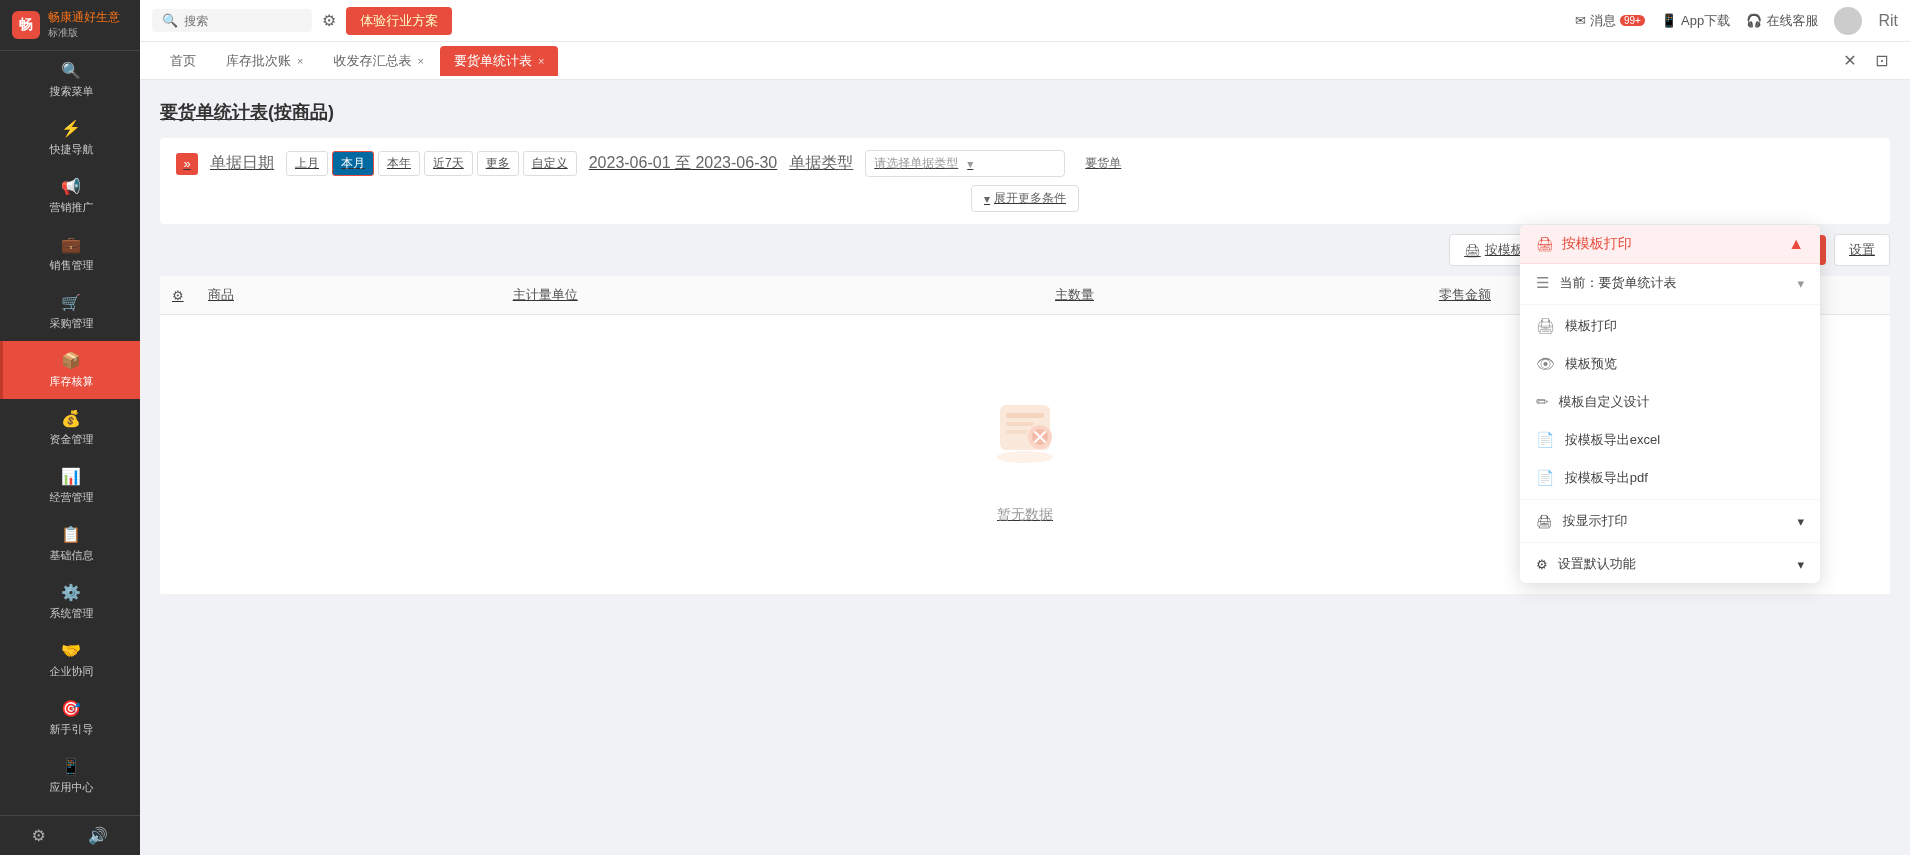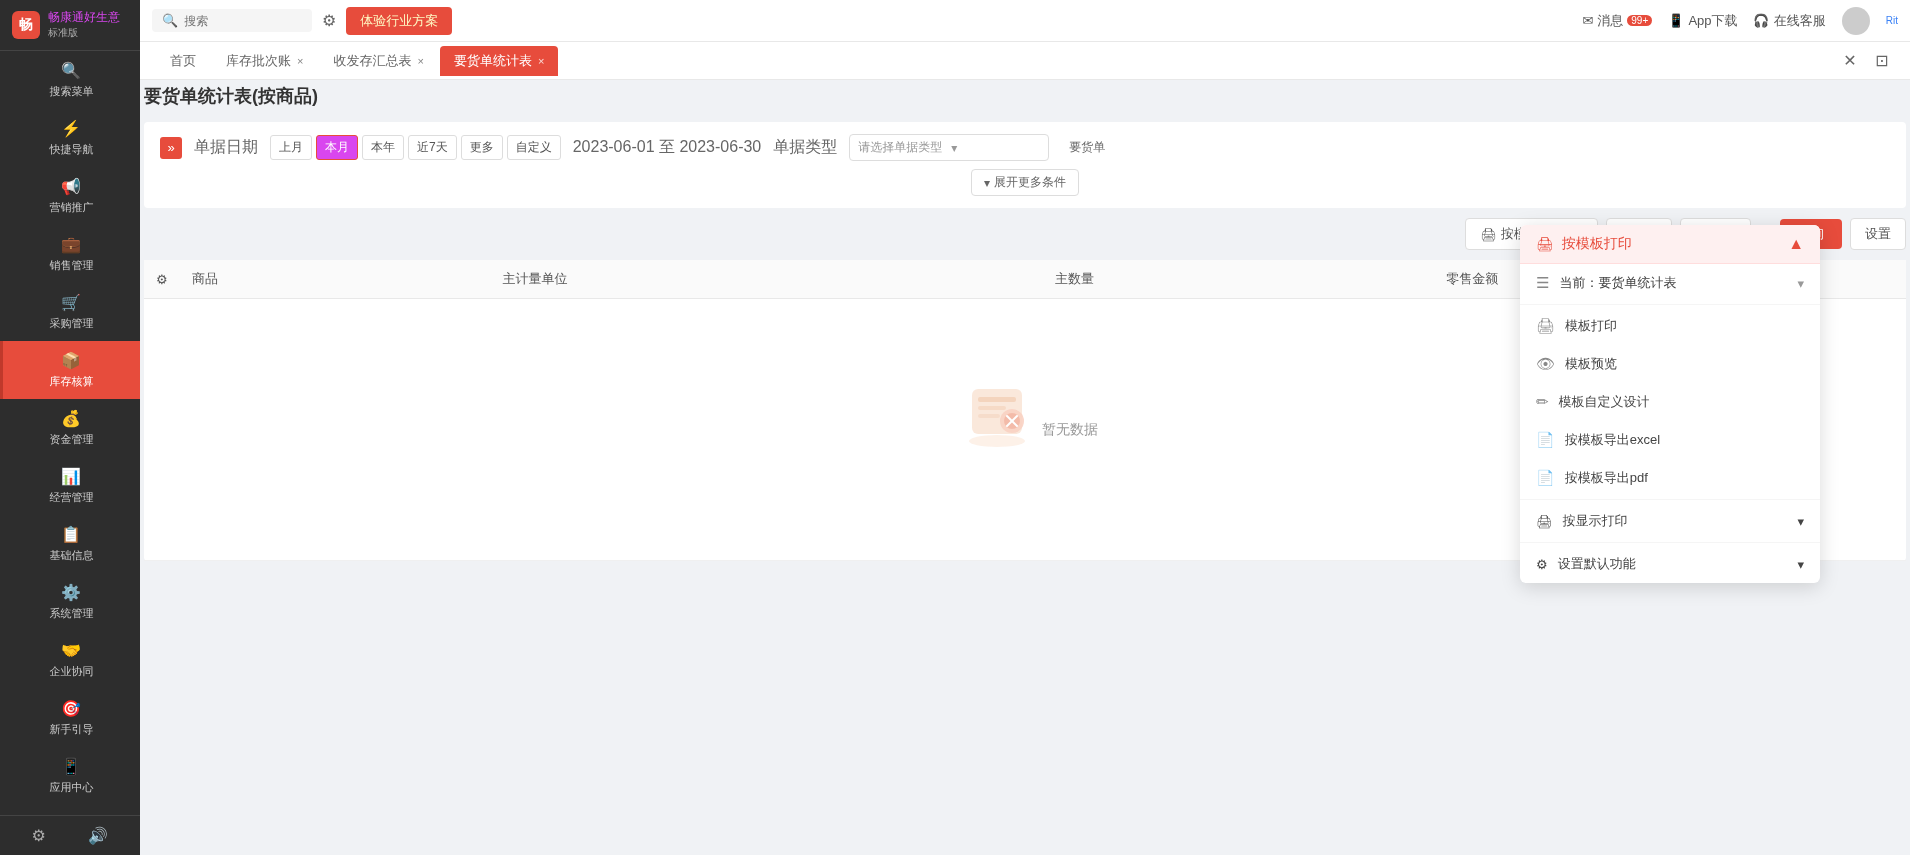--- a/index.html
+++ b/index.html
@@ -5,21 +5,21 @@
     * { box-sizing: border-box; margin: 0; padding: 0; }
     body { font-family: "Microsoft YaHei", "PingFang SC", sans-serif; font-size: 13px; background: #f0f2f5; color: #333; overflow: hidden; }
 
     
     .app-container { display: flex; height: 855px; width: 1910px; }
 
     
     .sidebar { width: 140px; background: #2d2d2d; color: #ccc; display: flex; flex-direction: column; flex-shrink: 0; }
     .sidebar-logo { padding: 10px 12px; display: flex; align-items: center; gap: 8px; border-bottom: 1px solid #444; }
     .sidebar-logo-icon { width: 28px; height: 28px; background: #e74c3c; border-radius: 6px; display: flex; align-items: center; justify-content: center; color: white; font-weight: bold; font-size: 14px; flex-shrink: 0; }
-    .sidebar-logo-text { font-size: 12px; color: #d946ef; line-height: 1.3; }
+    .sidebar-logo-text { font-size: 12px; color: #f97316; line-height: 1.3; }
     .sidebar-logo-badge { font-size: 10px; color: #aaa; }
     .sidebar-scroll { flex: 1; overflow-y: auto; }
     .sidebar-scroll::-webkit-scrollbar { width: 4px; }
     .sidebar-scroll::-webkit-scrollbar-thumb { background: #555; }
     .sidebar-item { display: flex; flex-direction: column; align-items: center; justify-content: center; padding: 10px 4px; cursor: pointer; border-left: 3px solid transparent; gap: 4px; }
     .sidebar-item.active { background: #e74c3c; border-left-color: #c0392b; color: white; }
     .sidebar-item .icon { font-size: 16px; }
     .sidebar-item .label { font-size: 11px; text-align: center; color: inherit; }
     .sidebar-item.active .label { color: white; }
     .sidebar-bottom { padding: 10px; display: flex; justify-content: space-around; border-top: 1px solid #444; }
@@ -41,36 +41,36 @@
 
     
     .tabs { display: flex; align-items: center; background: #fff; border-bottom: 1px solid #e8e8e8; padding: 0 16px; height: 38px; gap: 2px; }
     .tab { display: flex; align-items: center; gap: 6px; padding: 6px 14px; font-size: 13px; cursor: pointer; border-radius: 4px 4px 0 0; color: #666; }
     .tab.active { background: #e74c3c; color: white; }
     .tab .close { font-size: 11px; cursor: pointer; opacity: 0.8; }
     .window-controls { margin-left: auto; display: flex; gap: 8px; }
     .wc-btn { width: 24px; height: 24px; display: flex; align-items: center; justify-content: center; cursor: pointer; color: #666; font-size: 16px; }
 
     
-    .content { flex: 1; overflow: auto; background: #f0f2f5; padding: 4px; position: relative; }
+    .content { flex: 1; overflow: auto; background: #f0f2f5; padding: 20px; position: relative; text-decoration: underline; }
 
     
     .page-header { font-size: 18px; font-weight: bold; color: #333; margin-bottom: 14px; }
 
     
     .filter-card { background: #fff; border-radius: 4px; padding: 12px 16px; margin-bottom: 10px; }
     .filter-row { display: flex; align-items: center; gap: 12px; flex-wrap: wrap; }
     .filter-expand-row { display: flex; justify-content: center; margin-top: 8px; }
     .filter-collapse-btn { display: flex; align-items: center; gap: 4px; color: #666; font-size: 12px; cursor: pointer; padding: 4px 12px; border: 1px solid #ddd; border-radius: 4px; background: white; }
 
     
     .date-label { font-size: 16px; color: #666; white-space: nowrap; }
     .date-btns { display: flex; gap: 4px; align-items: center; }
     .date-btn { font-size: 12px; padding: 3px 8px; border: 1px solid #ddd; border-radius: 3px; cursor: pointer; background: white; color: #555; }
-    .date-btn.active { background: #d946ef; color: white; border-color: #e74c3c; }
+    .date-btn.active { background: #0369a1; color: white; border-color: #e74c3c; }
     .date-range { font-size: 16px; color: #666; }
 
     
     .filter-select { display: flex; align-items: center; border: 1px solid #ddd; border-radius: 4px; padding: 4px 8px; font-size: 12px; background: white; cursor: pointer; gap: 4px; min-width: 200px; }
     .filter-select span { flex: 1; color: #999; }
 
     
     .toolbar { display: flex; align-items: center; gap: 8px; margin-bottom: 10px; }
     .toolbar-right { margin-left: auto; display: flex; align-items: center; gap: 8px; }
     .btn-primary { background: #e74c3c; color: white; border: none; padding: 6px 18px; border-radius: 4px; font-size: 13px; cursor: pointer; }
@@ -78,21 +78,21 @@
 
     
     .table-card { background: white; border-radius: 4px; }
     .table-wrap { width: 100%; overflow: auto; }
     table { width: 100%; border-collapse: collapse; font-size: 13px; }
     th { background: #fafafa; padding: 10px 12px; text-align: left; border-bottom: 1px solid #e8e8e8; font-weight: 500; color: #555; white-space: nowrap; }
     td { padding: 10px 12px; border-bottom: 1px solid #f0f0f0; color: #333; }
     .col-setting { width: 36px; }
 
     
-    .empty-state { display: flex; flex-direction: row; align-items: center; justify-content: center; padding: 60px 20px; }
+    .empty-state { display: flex; flex-direction: column; align-items: center; justify-content: flex-end; padding: 60px 20px; }
     .empty-icon { font-size: 80px; margin-bottom: 12px; opacity: 0.6; }
     .empty-text { font-size: 14px; color: #999; }
 
     
     .print-dropdown { position: absolute; top: 145px; right: 90px; width: 300px; background: white; border-radius: 6px; box-shadow: 0 4px 20px rgba(0,0,0,0.15); z-index: 1000; overflow: hidden; }
     .print-dropdown-header { background: #fef0f0; display: flex; align-items: center; justify-content: space-between; padding: 10px 16px; border-bottom: 1px solid #fdd; }
     .print-dropdown-title { display: flex; align-items: center; gap: 8px; font-size: 14px; font-weight: 500; color: #e74c3c; }
     .print-dropdown-close { color: #e74c3c; cursor: pointer; font-size: 16px; }
     .print-dropdown-item { display: flex; align-items: center; gap: 10px; padding: 10px 16px; cursor: pointer; color: #444; font-size: 13px; }
     .print-dropdown-item .item-icon { font-size: 15px; color: #888; }
@@ -199,21 +199,21 @@
         </div>
         <div class="topbar-icon-group">
           <span>📱</span>
           <span>App下载</span>
         </div>
         <div class="topbar-icon-group">
           <span>🎧</span>
           <span>在线客服</span>
         </div>
         <div class="topbar-avatar"></div>
-        <span style="font-size:10px;color:#3b82f6;">Rit</span>
+        <span style="font-size:16px;color:#737373;">Rit</span>
       </div>
     </div>
 
     <div class="tabs">
       <div class="tab">
         <span>首页</span>
       </div>
       <div class="tab">
         <span>库存批次账</span>
         <span class="close">×</span>

